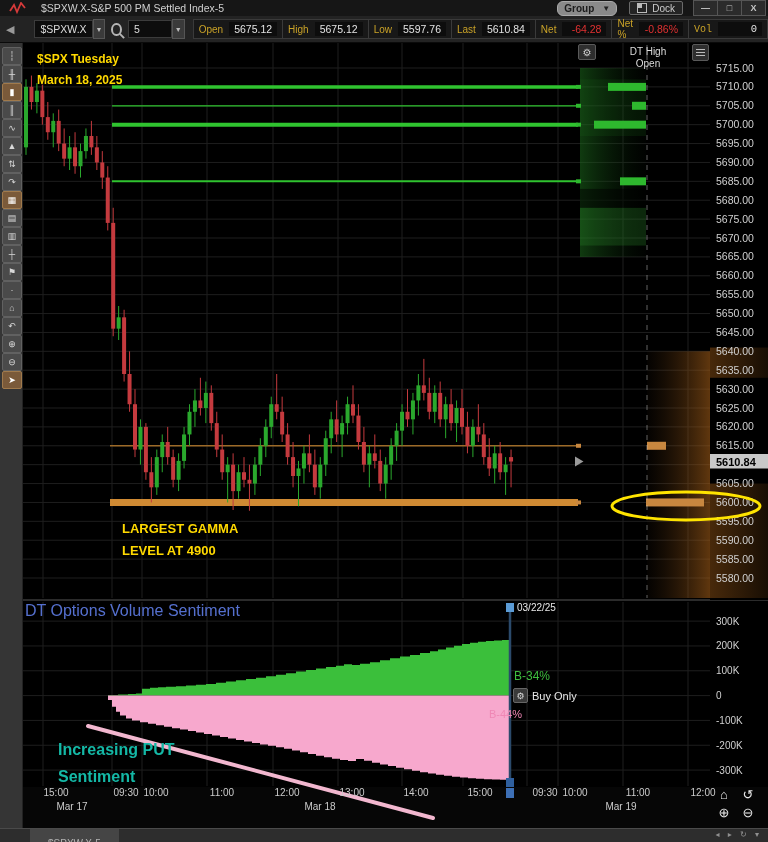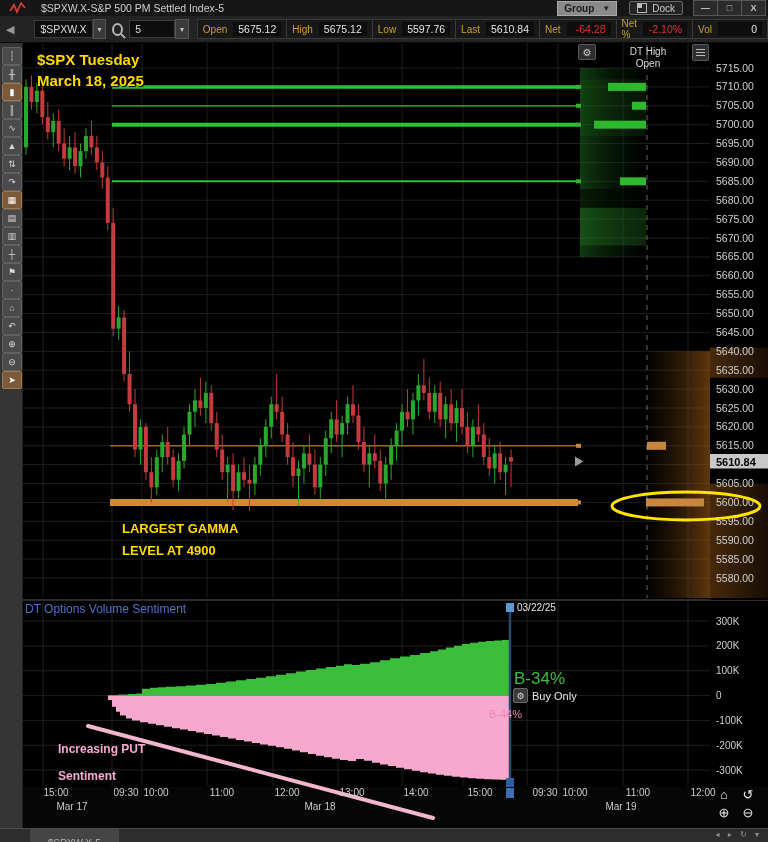--- a/index.html
+++ b/index.html
@@ -6,21 +6,21 @@
   body{width:768px;height:842px;position:relative;overflow:hidden;
        font-family:"Liberation Sans",sans-serif;-webkit-font-smoothing:antialiased;}
   .abs{position:absolute;}
   
   .titlebar{left:0;top:0;width:768px;height:16px;background:#161616;border-bottom:2px solid #1d4ed8;
             display:flex;align-items:center;z-index:30;}
   .title-ico{width:18px;height:12px;margin-left:9px;}
   .title-txt{color:#cfcfcf;font-size:10.5px;margin-left:14px;white-space:nowrap;}
   .tb-right{margin-left:auto;display:flex;align-items:center;height:16px;}
   .grp-btn{background:#8a8a8a;color:#1b1b1b;font-size:10px;font-weight:bold;height:13px;
-           display:flex;align-items:center;padding:0 6px;border:1px solid #aaa;border-radius:0;margin-right:12px;}
+           display:flex;align-items:center;padding:0 6px;border:1px solid #aaa;border-radius:6px;margin-right:12px;}
   .grp-btn .car{font-size:8px;margin-left:8px;color:#222;}
   .dock-btn{background:#242424;border:1px solid #6a6a6a;border-radius:2px;color:#ccc;font-size:10px;
             height:12px;display:flex;align-items:center;padding:0 7px;margin-right:10px;}
   .dock-sq{width:8px;height:8px;border:1px solid #bbb;margin-right:5px;position:relative;}
   .dock-sq::after{content:"";position:absolute;left:0;top:0;width:4px;height:4px;background:#bbb;}
   .winbtns{display:flex;border:1px solid #555;height:14px;margin-right:2px;background:#2b2b2b;}
   .winbtn{width:23px;color:#c5c5c5;font-size:9px;font-weight:bold;display:flex;align-items:center;
           justify-content:center;border-right:1px solid #555;}
   .winbtn:last-child{border-right:none;}
   
@@ -28,48 +28,48 @@
            display:flex;align-items:center;z-index:30;}
   .tb-chev{color:#999;font-size:11px;margin-left:6px;}
   .inputbox{background:#0d0d0d;border:1px solid #3c3c3c;color:#ddd;font-size:10.5px;height:16px;
             display:flex;align-items:center;padding:0 5px;}
   .dd{background:#3a3a3a;border:1px solid #555;color:#bbb;font-size:7px;height:18px;width:15px;
       display:flex;align-items:center;justify-content:center;}
   .mag{width:9px;height:9px;border:2px solid #b5b5b5;border-radius:50%;position:relative;margin:0 6px;}
   .mag::after{content:"";position:absolute;width:2px;height:6px;background:#b5b5b5;left:8px;top:8px;transform:rotate(-45deg);}
   .fields{display:flex;height:18px;margin-left:8px;border:1px solid #3a3a3a;background:#181818;}
   .field{display:flex;align-items:center;border-right:1px solid #3a3a3a;padding:0 5px;}
-  .field:last-child{border-right:none;}
+  .field:last-child{border-right:none;font-family:Liberation Mono, monospace;}
   .flabel{color:#c9a227;font-size:10px;margin-right:6px;}
   .fval{color:#e3e3e3;font-size:10.5px;background:#0d0d0d;padding:1px 5px;min-width:34px;text-align:right;}
   .fval.red{color:#e03131;}
   
   .sidebar{left:0;top:42px;width:22px;height:800px;background:#353535;z-index:25;border-right:1px solid #222;}
   .sbtn{position:absolute;left:2px;width:18px;height:16px;background:#4a4a4a;border:1px solid #616161;
         border-radius:2px;color:#d8d8d8;font-size:9px;display:flex;align-items:center;justify-content:center;overflow:hidden;}
   .sbtn.active{background:#7a5a3a;border-color:#a07a4c;color:#fff;}
   
   #chart-svg{left:0;top:0;z-index:5;}
   
-  .note-yellow{color:#ffd900;font-weight:bold;font-size:15px;line-height:21px;z-index:10;
+  .note-yellow{color:#ffd900;font-weight:bold;font-size:12px;line-height:21px;z-index:10;
                text-shadow:1px 1px 1px #000;white-space:nowrap;}
   .note-yellow.small{font-size:13px;line-height:22px;}
   .gamma-title{color:#dcdcdc;font-size:10px;line-height:12px;text-align:center;z-index:10;white-space:nowrap;}
   .icon-btn{background:#2e2e2e;border:1px solid #5a5a5a;border-radius:2px;color:#cfcfcf;
             display:flex;align-items:center;justify-content:center;z-index:10;}
   .burger{width:13px;height:11px;flex-direction:column;gap:1.5px;padding:2px 1px;}
   .burger i{display:block;width:9px;height:1.5px;background:#bbb;}
-  .lp-title{color:#5570cf;font-size:12px;z-index:10;white-space:nowrap;}
+  .lp-title{color:#5570cf;font-size:16px;z-index:10;white-space:nowrap;}
   .lp-date{color:#e8e8e8;font-size:10px;z-index:10;}
-  .lp-b34{color:#3fbf3f;font-size:17px;z-index:10;}
+  .lp-b34{color:#3fbf3f;font-size:12px;z-index:10;}
   .lp-b44{color:#ef87b5;font-size:11px;z-index:10;}
   .lp-buyonly{display:flex;align-items:center;gap:4px;color:#e8e8e8;font-size:11px;z-index:10;}
   .mini-gear{width:13px;height:13px;background:#3a3a3a;border:1px solid #666;border-radius:2px;
              color:#ddd;font-size:9px;display:flex;align-items:center;justify-content:center;}
-  .note-pink{color:#f9a8d4;font-weight:bold;font-size:12px;line-height:27px;z-index:10;white-space:nowrap;}
+  .note-pink{color:#14b8a6;font-weight:bold;font-size:16px;line-height:27px;z-index:10;white-space:nowrap;}
   .navicons{z-index:10;display:grid;grid-template-columns:24px 24px;grid-auto-rows:18px;color:#e8e8e8;
             font-size:13px;text-align:center;line-height:18px;}
   
   .statusbar{left:0;top:828px;width:768px;height:14px;background:#2d2d2d;border-top:1px solid #4a4a4a;z-index:30;}
   .status-tab{position:absolute;left:30px;top:0;height:13px;background:#454545;border-radius:0 0 6px 6px;
               color:#b5b5b5;font-size:10px;display:flex;align-items:center;padding:8px 18px;}
   .status-icons{position:absolute;right:6px;top:1px;color:#909090;font-size:8px;letter-spacing:3px;}
 </style>
 </head>
 <body>
@@ -489,21 +489,21 @@
       <div class="field">
         <span class="flabel">Last</span>
         <span class="fval">5610.84</span>
       </div>
       <div class="field">
         <span class="flabel">Net</span>
         <span class="fval red">-64.28</span>
       </div>
       <div class="field">
         <span class="flabel">Net %</span>
-        <span class="fval red">-2.10%</span>
+        <span class="fval red">-0.86%</span>
       </div>
       <div class="field">
         <span class="flabel">Vol</span>
         <span class="fval">0</span>
       </div>
     </div>
 </div>
 
 <div class="abs sidebar">
   <div id="sidebar-items">

